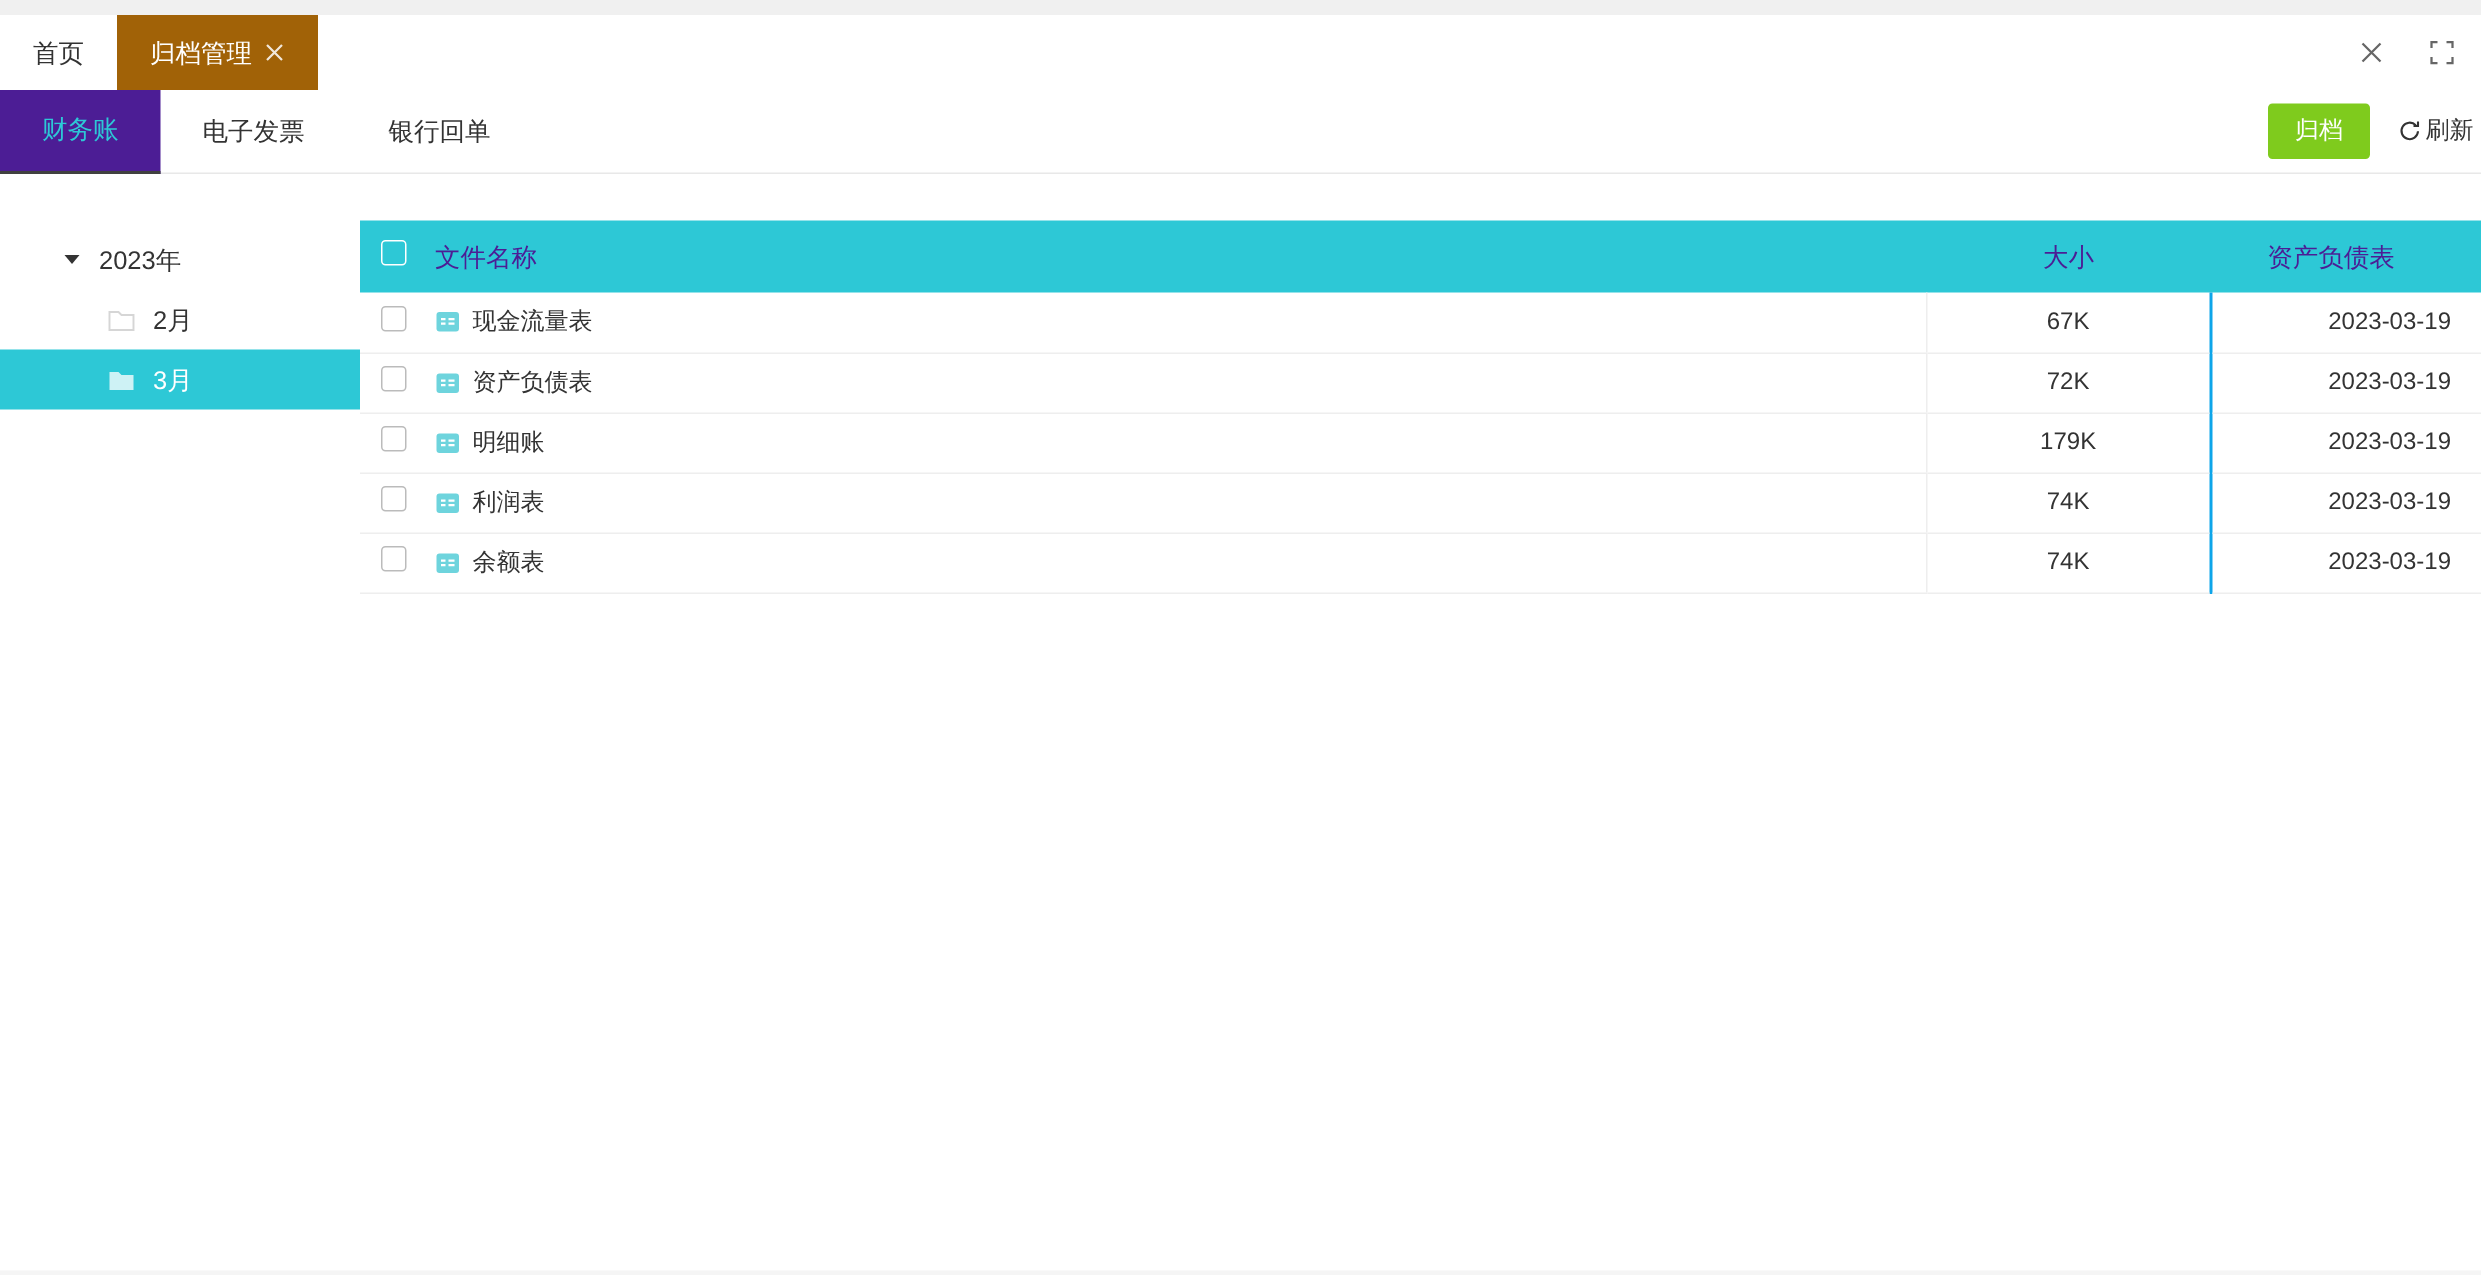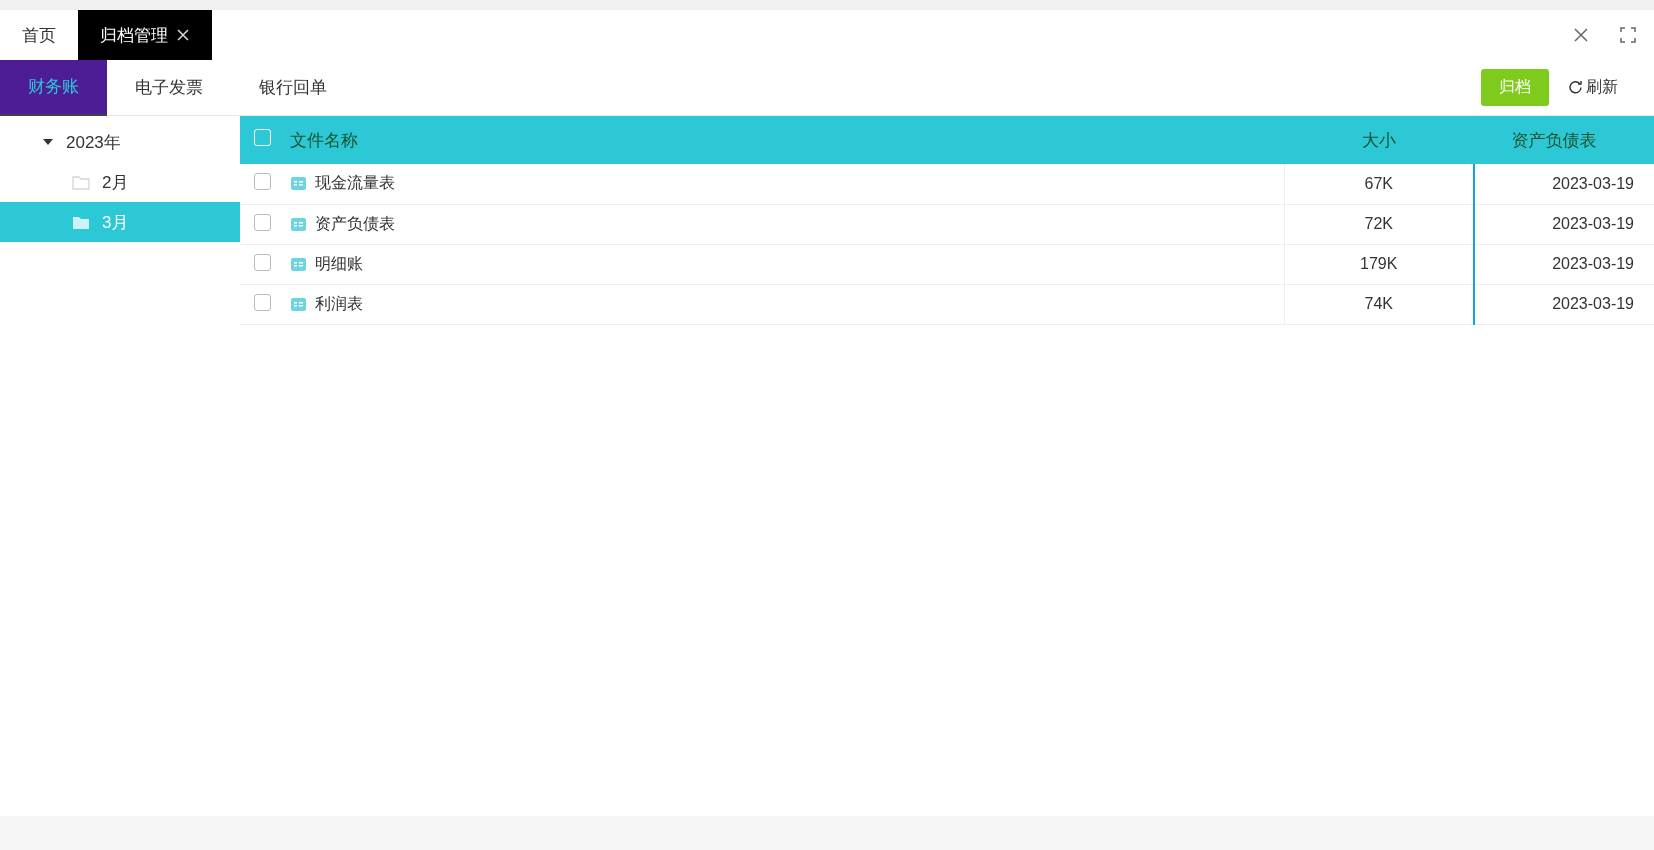--- a/index.html
+++ b/index.html
@@ -3,47 +3,47 @@
   <meta charset="utf-8">
   <style>
     * { margin: 0; padding: 0; box-sizing: border-box; }
     body { font-family: -apple-system, BlinkMacSystemFont, "Segoe UI", "PingFang SC", "Microsoft YaHei", sans-serif; background: #f5f5f5; font-size: 15px; color: #333; }
     
     .top-bar { background: #f0f0f0; height: 10px; }
     
     .tab-bar { display: flex; align-items: center; background: #fff; height: 50px; padding-left: 0; position: relative; }
     .tab-item { display: flex; align-items: center; padding: 0 22px; height: 50px; cursor: pointer; color: #333; font-size: 17px; }
     .tab-item.home { background: #fff; }
-    .tab-item.active { background: #000000; color: #fff; }
+    .tab-item.active { background: #a16207; color: #fff; }
     .tab-close { margin-left: 8px; font-size: 16px; opacity: 0.85; }
     .tab-bar-actions { position: absolute; right: 10px; display: flex; align-items: center; gap: 15px; }
     .tab-bar-action { width: 32px; height: 32px; display: flex; align-items: center; justify-content: center; cursor: pointer; color: #555; }
     
     .content-area { display: flex; flex-direction: column; background: #fff; margin: 0; }
     
     .sub-tab-row { display: flex; align-items: center; height: 56px; border-bottom: 1px solid #e8e8e8; position: relative; }
     .sub-tab { padding: 0 28px; height: 56px; display: flex; align-items: center; cursor: pointer; font-size: 17px; color: #333; }
     .sub-tab.active { color: #2dc8d6; background: #4c1d95; border-bottom: 2px solid #404040; }
-    .sub-tab-actions { position: absolute; right: 36px; display: flex; gap: 18px; }
+    .sub-tab-actions { position: absolute; right: 5px; display: flex; gap: 18px; }
     .btn-archive { background: #7fcb1d; color: #fff; border: none; padding: 8px 18px; font-size: 16px; border-radius: 3px; cursor: pointer; }
     .btn-refresh { display: flex; align-items: center; gap: 2px; color: #333; cursor: pointer; font-size: 16px; }
     
-    .main-body { display: flex; min-height: 700px; }
+    .main-body { display: flex; min-height: 700px; margin-top: 31px; }
     .tree-panel { width: 240px; background: #fff; padding-top: 6px; }
     .tree-node { display: flex; align-items: center; height: 40px; padding-left: 42px; cursor: pointer; font-size: 17px; color: #333; }
     .tree-node.root { padding-left: 42px; font-weight: 400; }
     .tree-arrow { margin-right: 12px; display: inline-flex; align-items: center; }
     .tree-node.child { padding-left: 72px; }
     .tree-node.child.selected { background: #2dc8d6; color: #fff; }
     .folder-icon { margin-right: 12px; display: inline-flex; opacity: 0.6; }
     .tree-node.child.selected .folder-icon { opacity: 0.9; }
     
     .table-panel { flex: 1; background: #fff; }
     .tbl { width: 100%; border-collapse: collapse; }
-    .tbl thead tr { background: #2dc8d6; color: #14532d; height: 48px; }
+    .tbl thead tr { background: #2dc8d6; color: #4c1d95; height: 48px; }
     .tbl th { text-align: left; font-weight: 400; font-size: 17px; padding: 0; }
     .tbl th.col-check { width: 50px; padding-left: 14px; }
     .tbl th.col-name { padding-left: 0; }
     .tbl th.col-size { width: 190px; text-align: center; }
     .tbl th.col-date { width: 180px; text-align: center; padding-right: 20px; }
     .tbl td { height: 40px; font-size: 16px; border-bottom: 1px solid #eee; }
     .tbl td.col-check { width: 50px; padding-left: 14px; }
     .tbl td.col-name { padding-left: 0; }
     .tbl td.col-size { width: 190px; text-align: center; border-left: 1px solid #eee; }
     .tbl td.col-date { width: 180px; text-align: right; border-left: 2px solid #0ea5e9; padding-right: 20px; }
@@ -221,17 +221,36 @@
                       <rect x="9" y="5" width="4" height="1.5" fill="#fff"></rect>
                       <rect x="9" y="8" width="4" height="1.5" fill="#fff"></rect>
                     </svg>
                   </span>
                   <span>利润表</span>
                 </div>
               </td>
               <td class="col-size">74K</td>
               <td class="col-date">2023-03-19</td>
             </tr>
+            <tr>
+              <td class="col-check"><span class="chk"></span></td>
+              <td class="col-name">
+                <div class="name-cell">
+                  <span class="file-icon">
+                    <svg width="17" height="15" viewBox="0 0 17 15">
+                      <rect x="1" y="1" width="15" height="13" rx="2" fill="#6ed4dd"></rect>
+                      <rect x="4" y="5" width="3" height="1.5" fill="#fff"></rect>
+                      <rect x="4" y="8" width="3" height="1.5" fill="#fff"></rect>
+                      <rect x="9" y="5" width="4" height="1.5" fill="#fff"></rect>
+                      <rect x="9" y="8" width="4" height="1.5" fill="#fff"></rect>
+                    </svg>
+                  </span>
+                  <span>余额表</span>
+                </div>
+              </td>
+              <td class="col-size">74K</td>
+              <td class="col-date">2023-03-19</td>
+            </tr>
           </tbody>
       </table>
     </div>
   </div>
 </div>
 
 </body></html>

